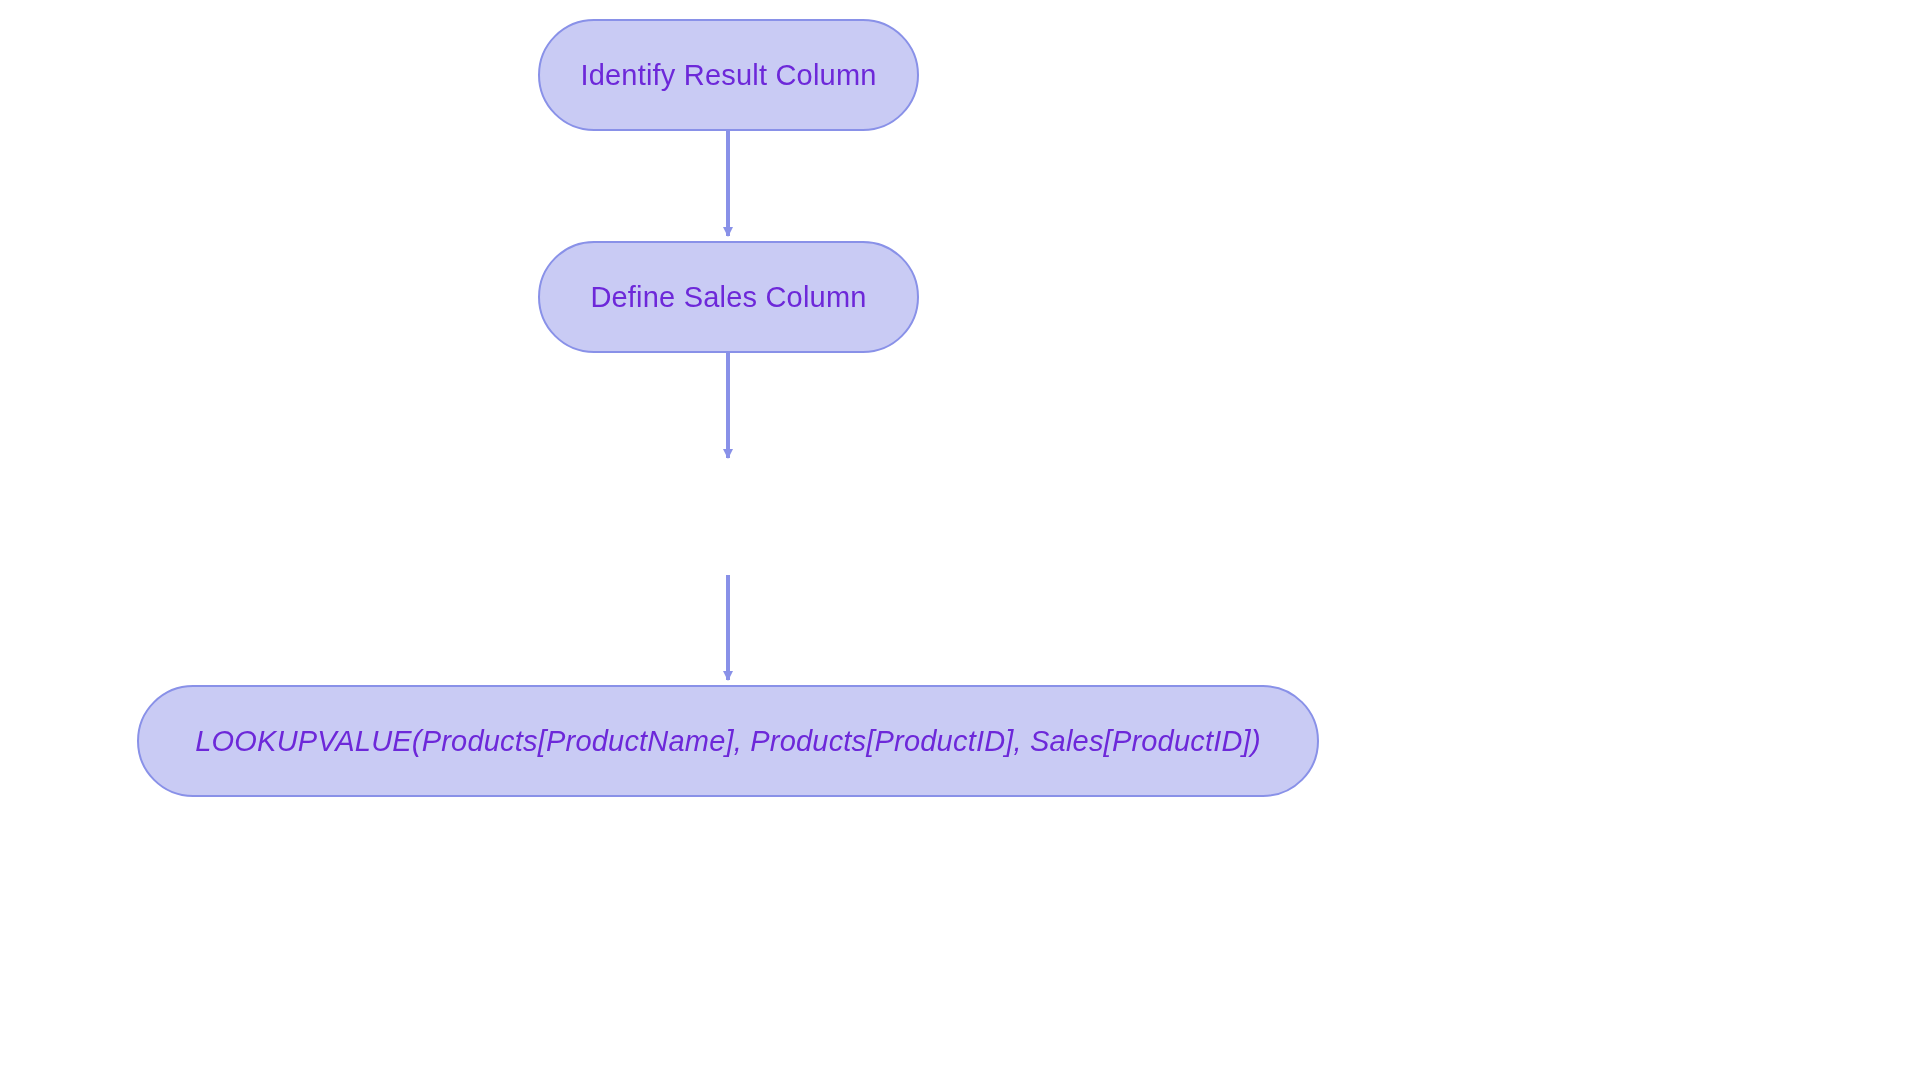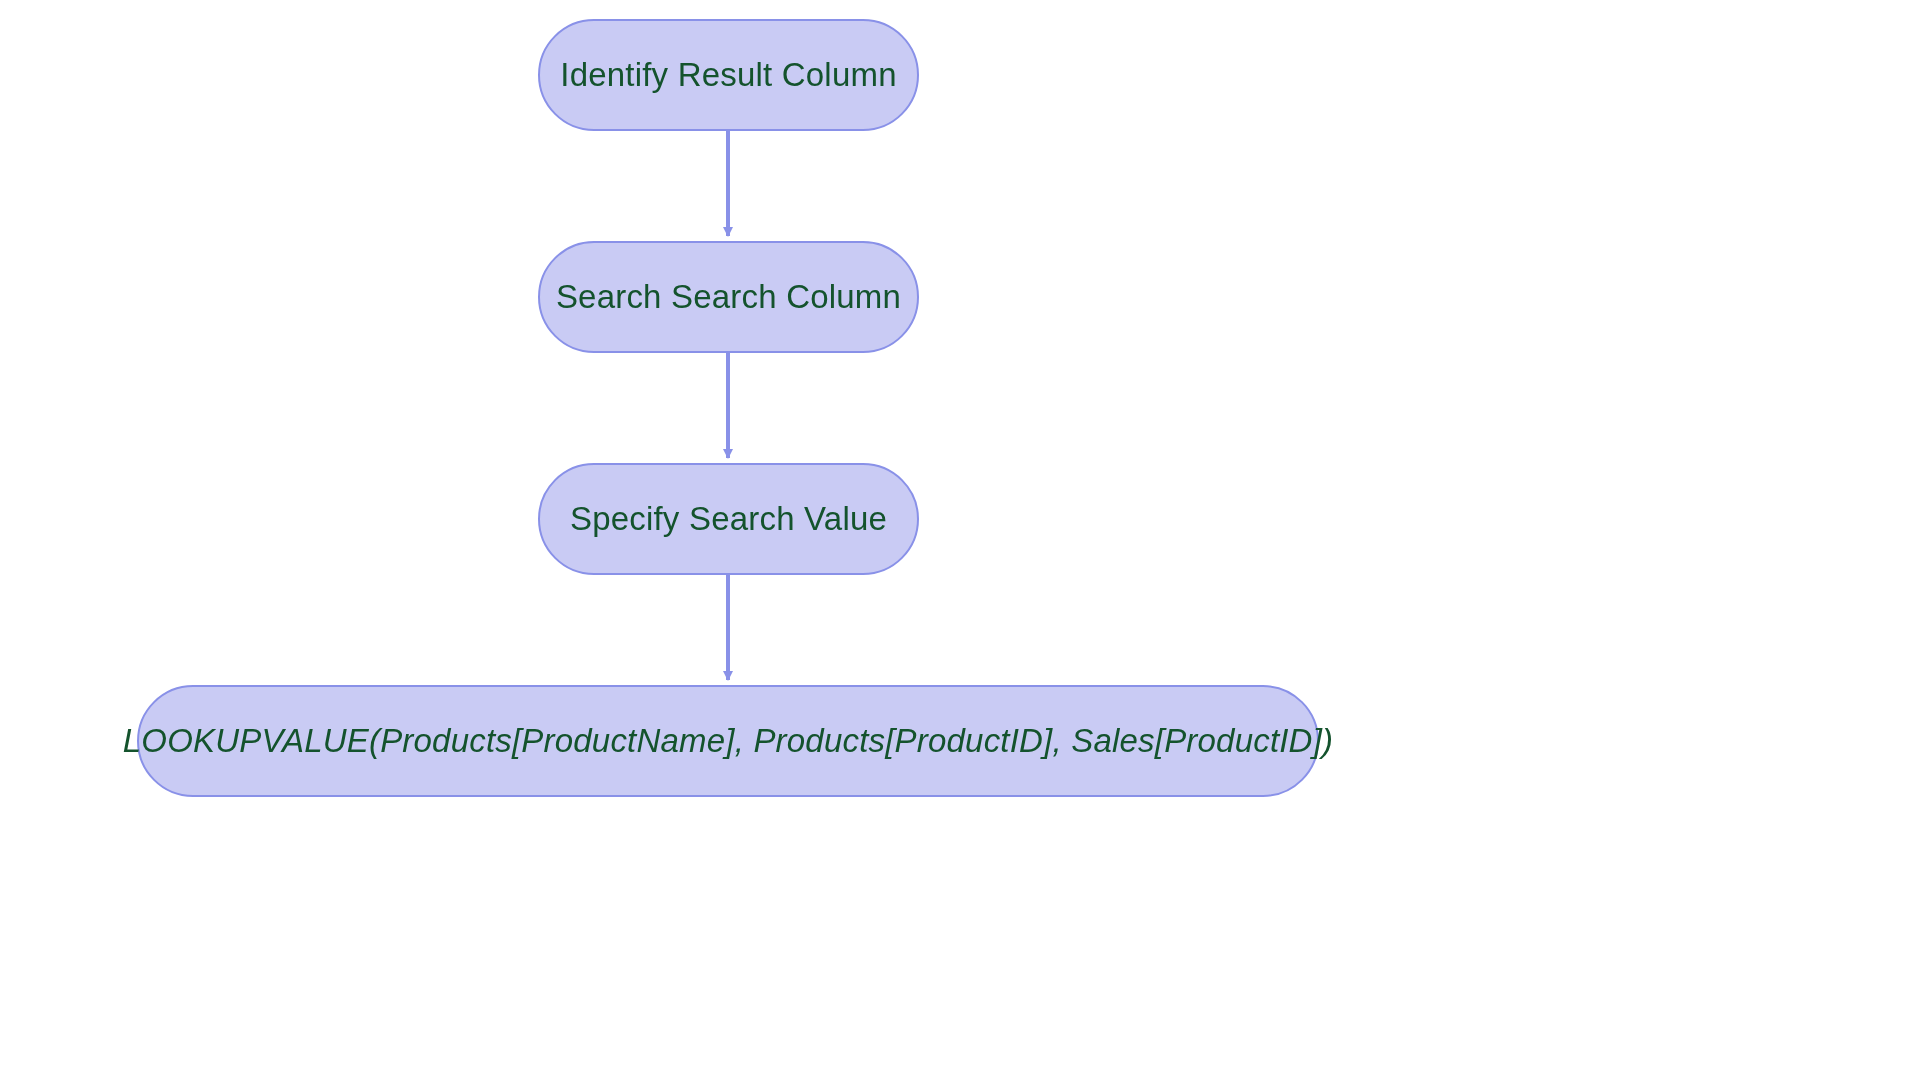--- a/index.html
+++ b/index.html
@@ -17,22 +17,22 @@
     height: 100%;
   }
   .node {
     position: absolute;
     background: #c9cbf4;
     border: 2px solid #8991e8;
     border-radius: 60px;
     display: flex;
     align-items: center;
     justify-content: center;
-    color: #14532d;
-    font-size: 33px;
+    color: #6d28d9;
+    font-size: 29px;
     font-weight: 400;
     letter-spacing: 0.2px;
     white-space: nowrap;
   }
   .node-1 { left: 538px; top: 19px;  width: 381px; height: 112px; }
   .node-2 { left: 538px; top: 241px; width: 381px; height: 112px; }
   .node-3 { left: 538px; top: 463px; width: 381px; height: 112px; }
   .node-4 { left: 137px; top: 685px; width: 1182px; height: 112px; font-style: italic; }
   svg.arrows {
     position: absolute;
@@ -54,22 +54,19 @@
     </defs>
     <line x1="728" y1="131" x2="728" y2="236" stroke="#8991e8" stroke-width="4" marker-end="url(#arrowhead)"></line>
     <line x1="728" y1="353" x2="728" y2="458" stroke="#8991e8" stroke-width="4" marker-end="url(#arrowhead)"></line>
     <line x1="728" y1="575" x2="728" y2="680" stroke="#8991e8" stroke-width="4" marker-end="url(#arrowhead)"></line>
   </svg>
 
   <div class="node node-1">
     <span>Identify Result Column</span>
   </div>
   <div class="node node-2">
-    <span>Search Search Column</span>
-  </div>
-  <div class="node node-3">
-    <span>Specify Search Value</span>
+    <span>Define Sales Column</span>
   </div>
   <div class="node node-4">
     <span>LOOKUPVALUE(Products[ProductName], Products[ProductID], Sales[ProductID])</span>
   </div>
 
 </div>
 
 </body></html>

